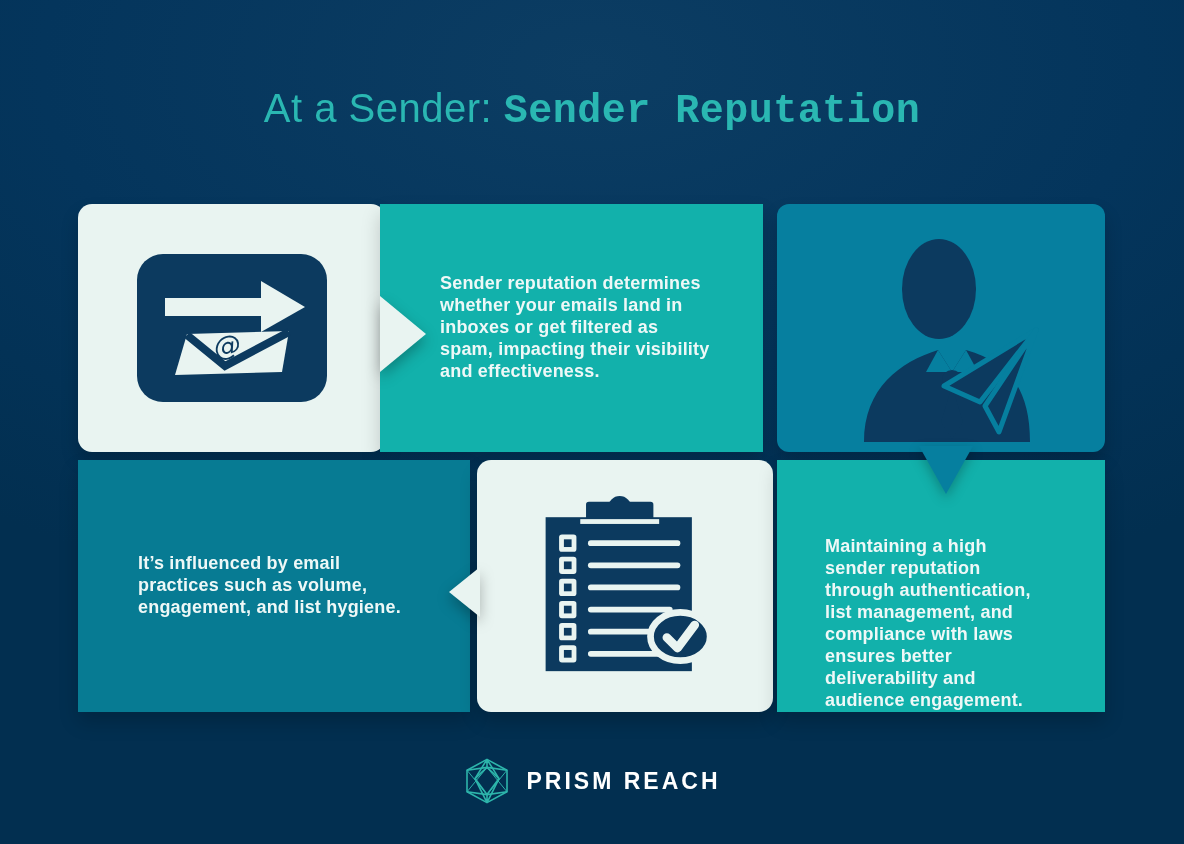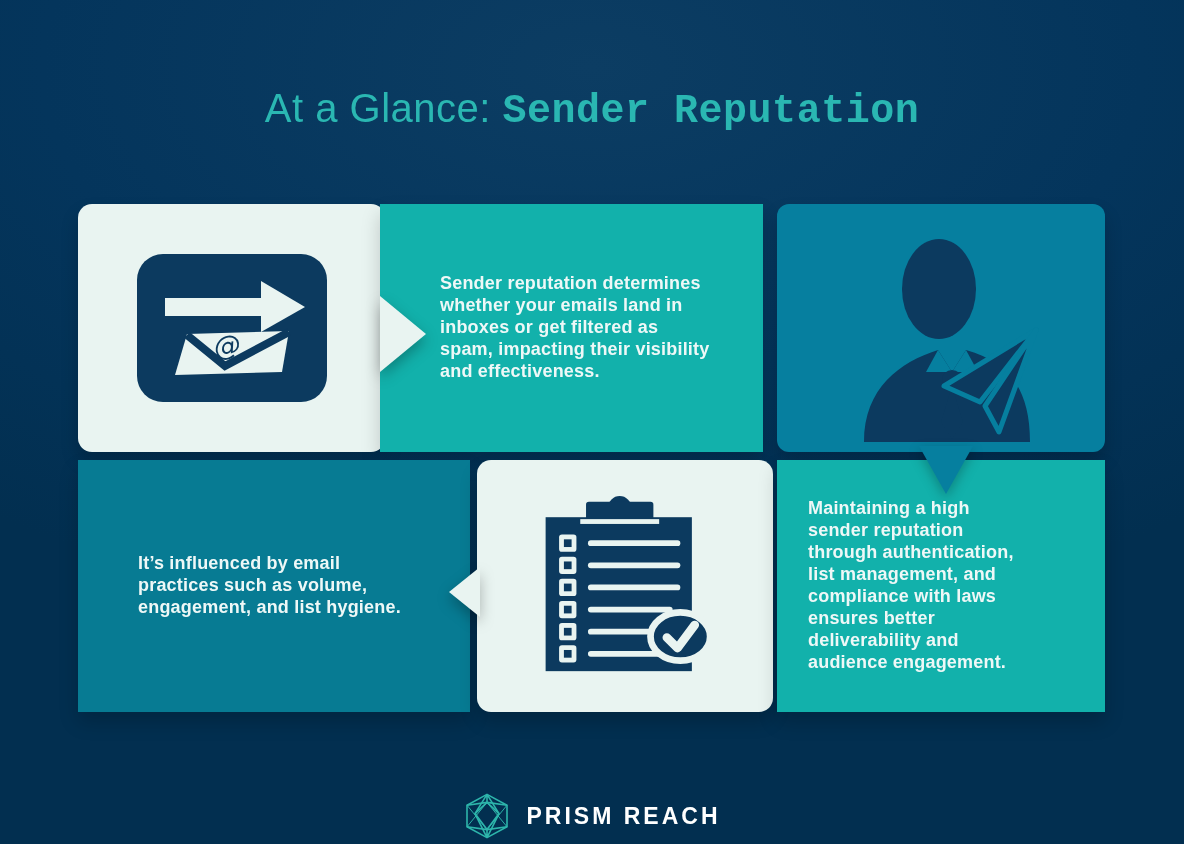--- a/index.html
+++ b/index.html
@@ -28,42 +28,42 @@
   #card-checklist{left:477px;top:460px;width:296px;height:252px;display:flex;align-items:center;justify-content:center;}
   #card-maintenance{left:777px;top:460px;width:328px;height:252px;}
   .card-text{
     height:100%;display:flex;align-items:center;
     color:#eef8f7;font-weight:700;font-size:18px;line-height:1.22;letter-spacing:.2px;
   }
   #card-definition .card-text{padding-left:60px;}
   #card-definition .card-text p{width:272px;margin:0;}
   #card-influence .card-text{padding-left:60px;}
   #card-influence .card-text p{width:265px;margin:0;}
-  #card-maintenance .card-text{padding-left:31px;}
+  #card-maintenance .card-text{padding-left:48px;align-items:flex-end;}
   #card-maintenance .card-text p{width:220px;margin:0;}
   .connector{position:absolute;filter:drop-shadow(0 6px 7px rgba(0,0,0,.28));}
   #arrow-right{left:380px;top:296px;}
   #arrow-left{left:446px;top:567px;}
   #arrow-down{left:915px;top:446px;filter:drop-shadow(0 5px 6px rgba(0,0,0,.25));}
   .person-icon{position:absolute;left:838px;top:236px;}
   .footer{
-    position:absolute;left:0;top:792px;width:100%;
+    position:absolute;left:0;top:757px;width:100%;
     display:flex;align-items:center;justify-content:center;gap:15px;
   }
   .brand-name{
     color:#ffffff;font-size:23px;font-weight:700;letter-spacing:3px;
   }
 </style>
 </head>
 <body>
 
 <div class="canvas">
 
   <div class="title">
-    <span>At a Glance: </span><b>Sender Reputation</b>
+    <span>At a Sender: </span><b>Sender Reputation</b>
   </div>
 
   <div class="tile tile-white" id="card-email-send">
     <svg width="190" height="148" viewBox="0 0 190 148">
       <rect x="0" y="0" width="190" height="148" rx="26" fill="#0c3a5f"></rect>
       <rect x="28" y="44" width="98" height="18" fill="#e9f4f1"></rect>
       <polygon points="124,27 168,53 124,78" fill="#e9f4f1"></polygon>
       <polygon points="50,80 152,77 145,118 38,121" fill="#e9f4f1"></polygon>
       <polyline points="50,81 88,112 152,78" fill="none" stroke="#0c3a5f" stroke-width="8"></polyline>
       <text x="90" y="101" text-anchor="middle" font-size="27" font-style="italic" fill="#0c3a5f" transform="rotate(-8 90 92)" font-family="DejaVu Sans, sans-serif">@</text>

